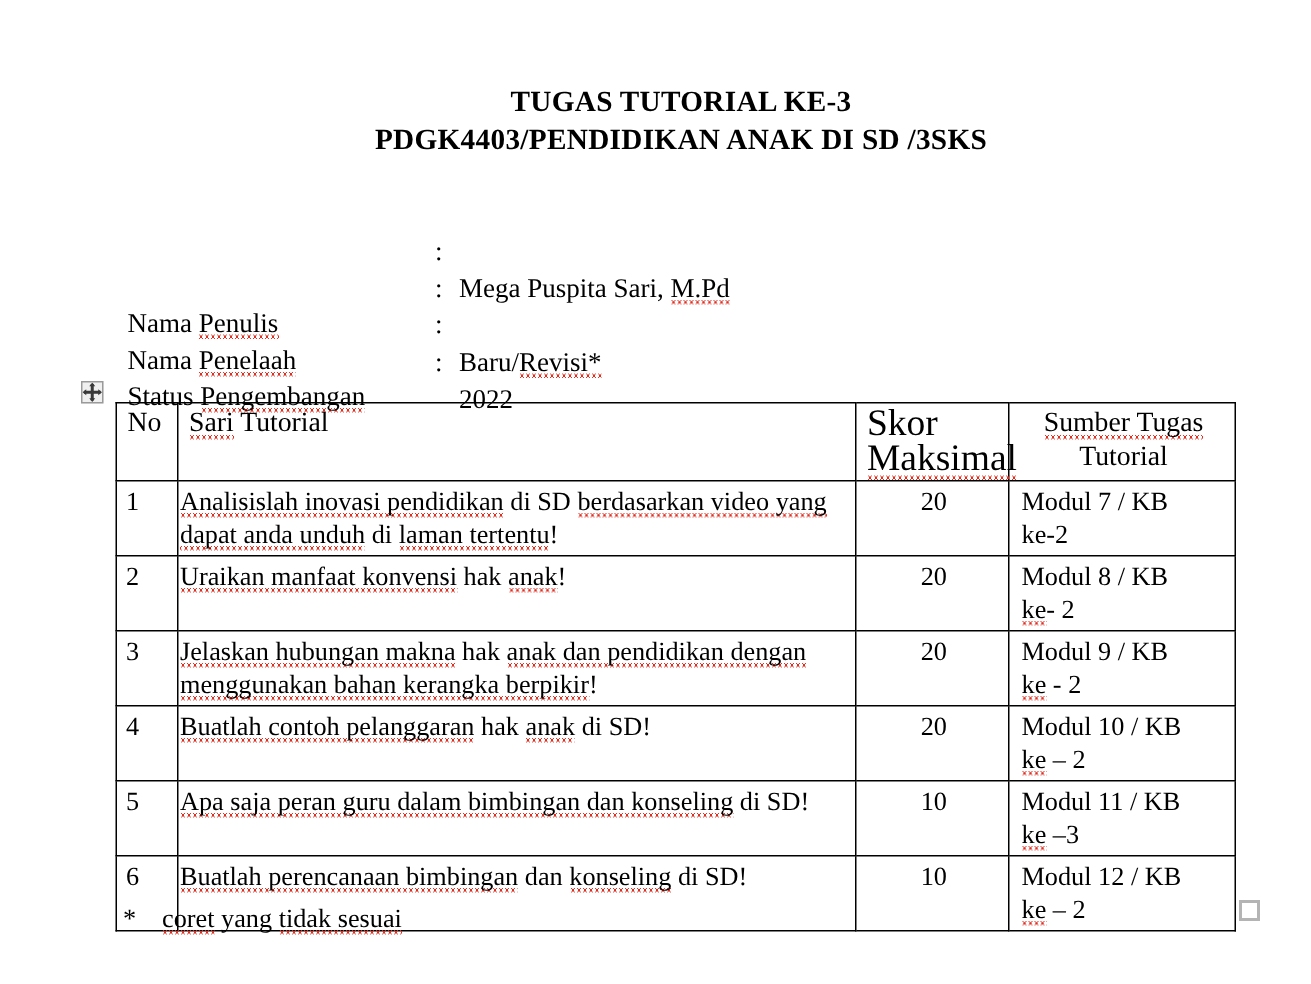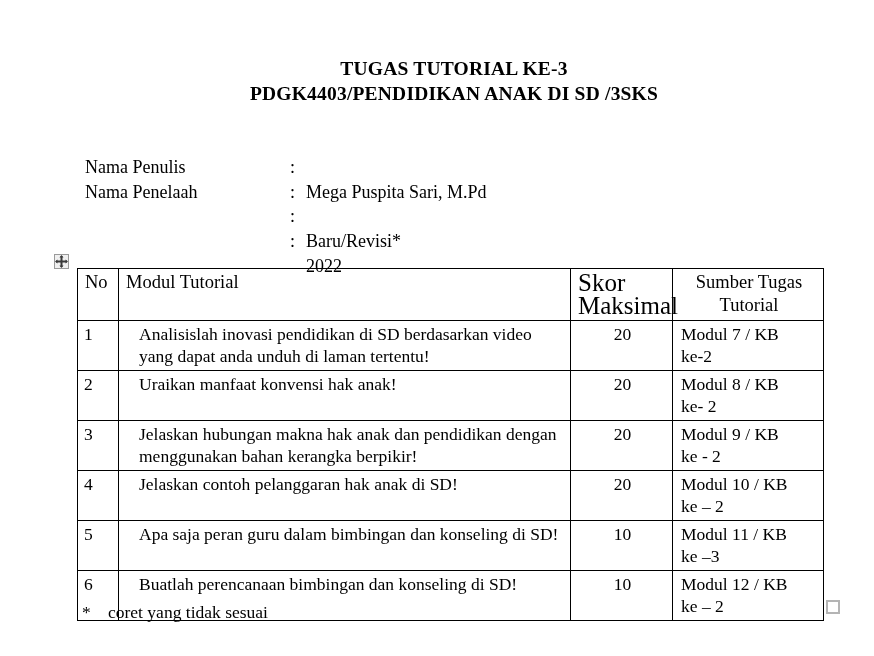--- a/index.html
+++ b/index.html
@@ -52,21 +52,21 @@
     left: 85px;
     width: 540px;
   }
   .meta-row {
     position: relative;
     height: 24.5px;
     line-height: 24.5px;
     font-size: 18px;
     white-space: nowrap;
   }
-  .meta-label { display: inline-block; }
+  .meta-label { display: inline-block; margin-top: 48px; }
   .meta-colon {
     position: absolute;
     left: 205px;
     top: 0;
   }
   .meta-value {
     position: absolute;
     left: 221px;
     top: 0;
     margin-top: 25px;
@@ -117,21 +117,21 @@
     padding-left: 4px;
     padding-right: 4px;
   }
   thead .hdr-no { font-size: 18.5px; }
   thead .hdr-task { font-size: 18.5px; }
   thead .hdr-score { font-size: 25px; line-height: 23px; }
   thead .hdr-src { font-size: 18.5px; line-height: 23px; text-align: center; }
 
   tbody td.cell-no { text-align: left; padding-left: 6px; }
   tbody td.cell-score { text-align: center; }
-  tbody td.cell-task { padding-left: 20px; }
+  tbody td.cell-task { padding-left: 1px; }
   tbody td.cell-src { padding-left: 8px; }
 
   .r1 td { height: 44px; }
   .r2 td { height: 44px; }
   .r3 td { height: 43px; }
   .r4 td { height: 44px; }
   .r5 td { height: 43px; }
   .r6 td { height: 40px; }
 
   
@@ -173,20 +173,21 @@
     <span class="meta-value"><span>Mega Puspita Sari, </span><span class="sp">M.Pd</span></span>
   </div>
 
   <div class="meta-row">
     <span class="meta-label"><span>Nama </span><span class="sp">Penelaah</span></span>
     <span class="meta-colon">:</span>
     <span class="meta-value"></span>
   </div>
 
   <div class="meta-row">
+    <span class="meta-label"><span>Status </span><span class="sp">Pengembangan</span></span>
     <span class="meta-colon">:</span>
     <span class="meta-value"><span>Baru/</span><span class="sp">Revisi*</span></span>
   </div>
 
   <div class="meta-row">
     <span class="meta-colon">:</span>
     <span class="meta-value">2022</span>
   </div>
 
 </div>
@@ -207,21 +208,21 @@
 <table class="doc-table">
   <colgroup>
     <col class="col-no">
       <col class="col-task">
       <col class="col-score">
       <col class="col-src">
   </colgroup>
   <thead>
     <tr>
       <td class="hdr-no">No</td>
-      <td class="hdr-task"><span class="sp">Modul</span><span> Tutorial</span></td>
+      <td class="hdr-task"><span class="sp">Sari</span><span> Tutorial</span></td>
       <td class="hdr-score"><span>Skor</span><br><span class="sp">Maksimal</span></td>
       <td class="hdr-src"><span class="sp">Sumber Tugas</span><br><span>Tutorial</span></td>
     </tr>
   </thead>
   <tbody>
 
     <tr class="r1">
       <td class="cell-no">1</td>
       <td class="cell-task"><span class="sp">Analisislah inovasi pendidikan</span><span> di SD </span><span class="sp">berdasarkan video yang dapat anda unduh</span><span> di </span><span class="sp">laman tertentu</span><span>!</span></td>
       <td class="cell-score">20</td>
@@ -237,21 +238,21 @@
 
     <tr class="r3">
       <td class="cell-no">3</td>
       <td class="cell-task"><span class="sp">Jelaskan hubungan makna</span><span> hak </span><span class="sp">anak dan pendidikan dengan menggunakan bahan kerangka berpikir</span><span>!</span></td>
       <td class="cell-score">20</td>
       <td class="cell-src"><span>Modul 9 / KB</span><br><span class="sp">ke</span><span> - 2</span></td>
     </tr>
 
     <tr class="r4">
       <td class="cell-no">4</td>
-      <td class="cell-task"><span class="sp">Jelaskan contoh pelanggaran</span><span> hak </span><span class="sp">anak</span><span> di SD!</span></td>
+      <td class="cell-task"><span class="sp">Buatlah contoh pelanggaran</span><span> hak </span><span class="sp">anak</span><span> di SD!</span></td>
       <td class="cell-score">20</td>
       <td class="cell-src"><span>Modul 10 / KB</span><br><span class="sp">ke</span><span> – 2</span></td>
     </tr>
 
     <tr class="r5">
       <td class="cell-no">5</td>
       <td class="cell-task"><span class="sp">Apa saja peran guru dalam bimbingan dan konseling</span><span> di SD!</span></td>
       <td class="cell-score">10</td>
       <td class="cell-src"><span>Modul 11 / KB</span><br><span class="sp">ke</span><span> –3</span></td>
     </tr>

